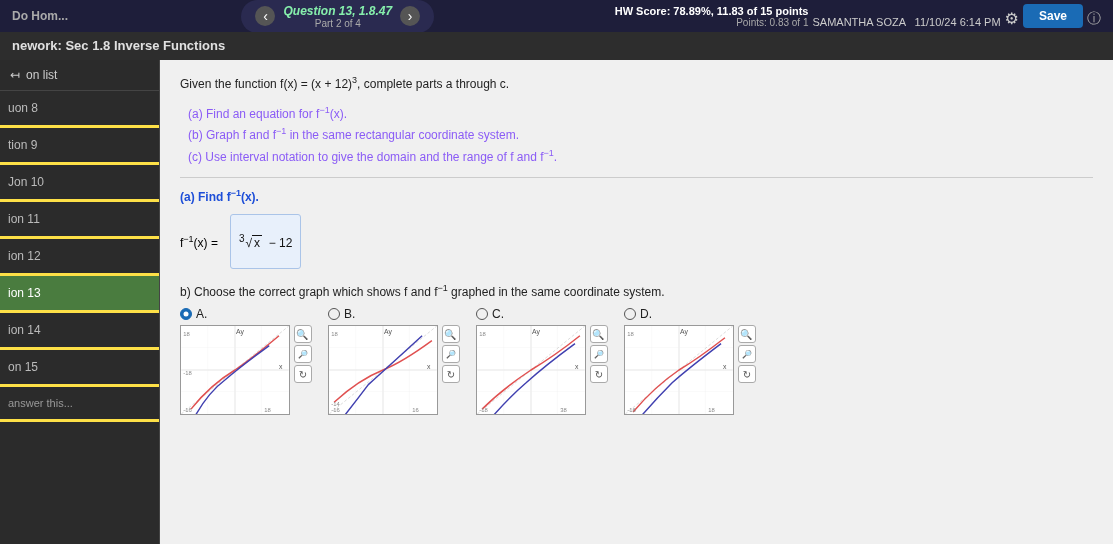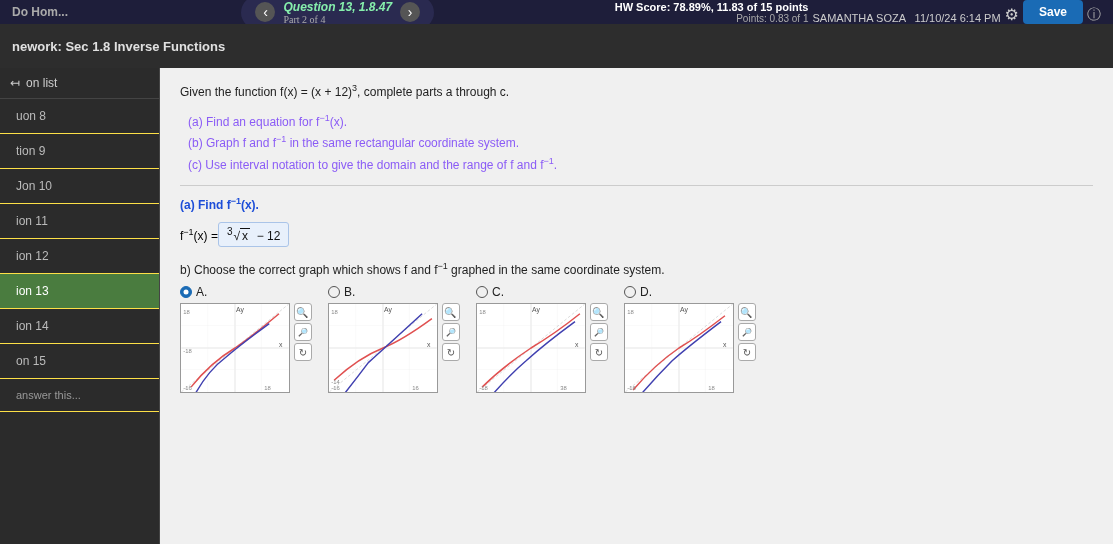--- a/index.html
+++ b/index.html
@@ -15,21 +15,21 @@
     }
 
     
     .top-bar {
       background: #1e1e3a;
       color: #ccc;
       display: flex;
       align-items: center;
       justify-content: space-between;
       padding: 8px 12px;
-      height: 24px;
+      height: 32px;
       font-size: 11px;
     }
     .top-bar-left {
       color: #aaa;
       font-weight: bold;
       font-size: 12px;
     }
     .top-bar-center {
       display: flex;
       align-items: center;
@@ -53,22 +53,21 @@
     .top-bar-center .q-label {
       color: #86efac;
       font-weight: bold;
       font-size: 12px;
       text-align: center;
       font-style: italic;
     }
     .top-bar-center .q-sub {
       color: #aaa;
       font-size: 10px;
-      text-align: left;
-      font-family: Liberation Serif, serif;
+      text-align: center;
     }
     .top-bar-right {
       display: flex;
       align-items: flex-end;
       gap: 4px;
       margin-left: 7px;
     }
     .hw-score {
       text-align: right;
       color: #ccc;
@@ -94,23 +93,22 @@
     .user-info { color: #ccc; font-size: 11px; }
     .help-icon { color: #aaa; font-size: 14px; cursor: pointer; }
 
     
     .header-bar {
       background: #2d2d2d;
       color: #e0e0e0;
       padding: 6px 12px;
       font-size: 13px;
       font-weight: bold;
-      height: 44px;
-      display: flex;
-      align-items: center;
+      height: 28px;
+      display: flex;
     }
 
     
     .main-layout {
       display: flex;
       flex: 1;
       overflow: hidden;
     }
 
     
@@ -124,22 +122,22 @@
     }
     .sidebar-header {
       display: flex;
       align-items: center;
       padding: 8px 10px;
       font-size: 12px;
       color: #ccc;
       border-bottom: 1px solid #444;
     }
     .sidebar-item {
-      padding: 10px 16px;
-      border-bottom: 1px solid #fde047;
+      padding: 10px 8px;
+      border-bottom: 3px solid #fde047;
       cursor: pointer;
       font-size: 12px;
       color: #bbb;
     }
     .sidebar-item.active {
       background: #4a7c3f;
       color: white;
     }
     .sidebar-item.label-only {
       color: #999;
@@ -179,24 +177,24 @@
       font-size: 12px;
       font-weight: bold;
       color: #1d4ed8;
       margin-bottom: 6px;
     }
     .answer-box {
       display: inline-block;
       background: #e8f0fb;
       border: 1px solid #aac4e8;
       border-radius: 3px;
-      padding: 3px 8px;
+      padding: 18px 8px;
       font-size: 12px;
       color: #111;
-      margin: 4px 0;
+      margin: 4px 12px;
     }
     .answer-note {
       font-size: 11px;
       color: #444;
       margin-top: 3px;
     }
 
     
     .part-b-title {
       font-size: 12px;

